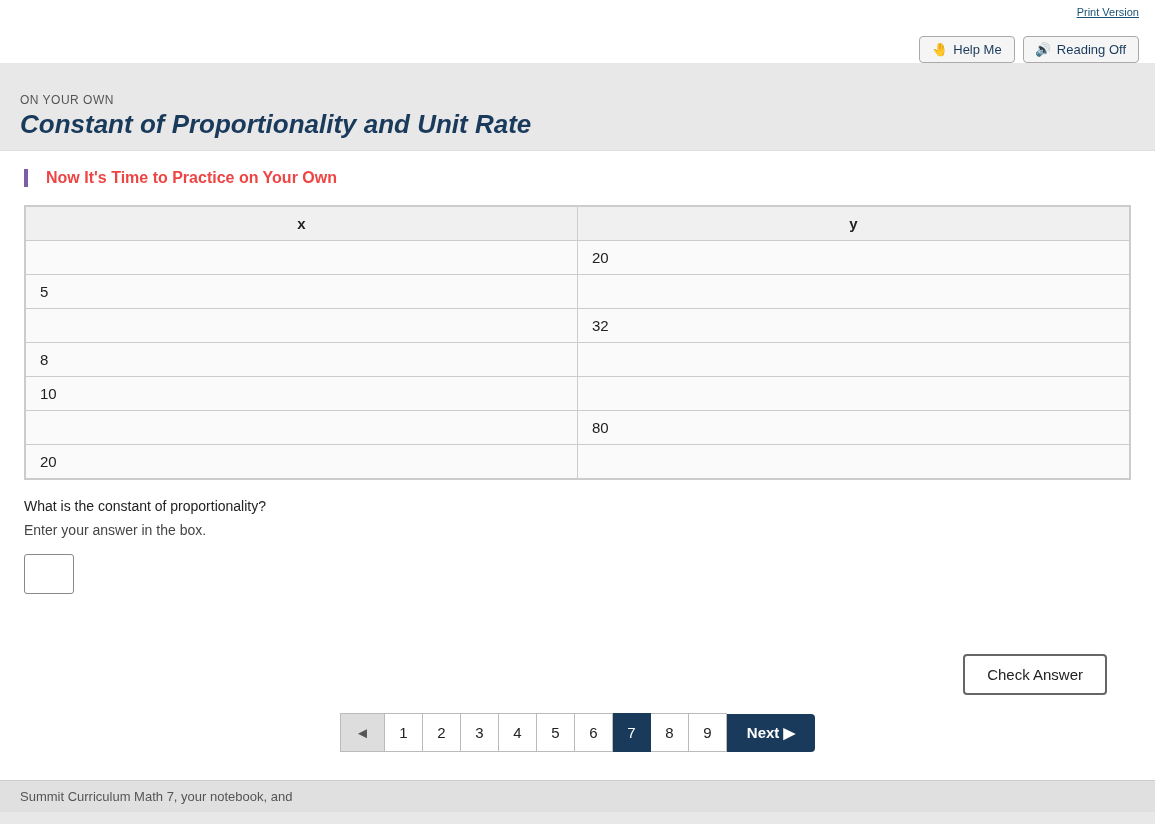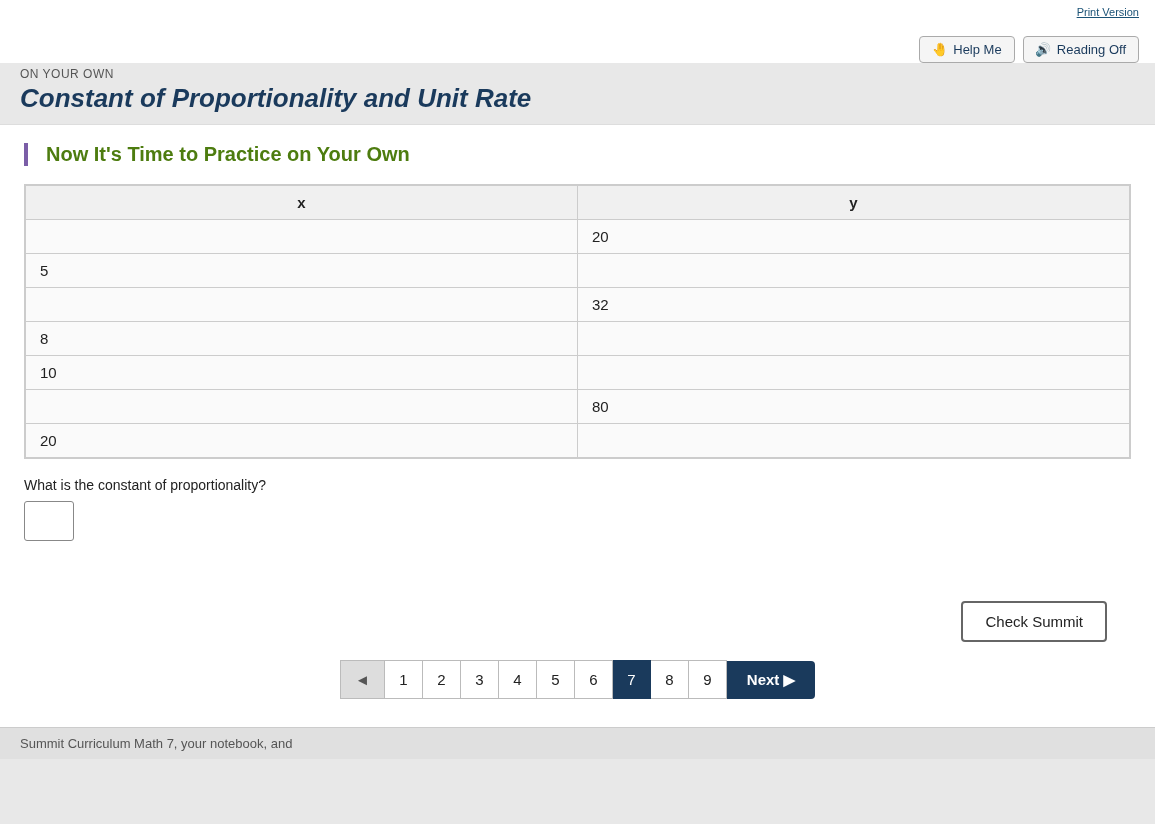--- a/index.html
+++ b/index.html
@@ -31,21 +31,21 @@
       padding: 5px 12px;
       border: 1px solid #aaa;
       border-radius: 4px;
       background: #f5f5f5;
       font-size: 13px;
       cursor: pointer;
       color: #1a3a5c;
       font-weight: 500;
     }
     .header-section {
-      padding: 4px 20px 10px 20px;
+      padding: 30px 20px 10px 20px;
       border-bottom: 1px solid #ddd;
     }
     .on-your-own {
       font-size: 12px;
       color: #555;
       text-transform: uppercase;
       letter-spacing: 0.5px;
       margin-bottom: 2px;
     }
     .page-title {
@@ -57,23 +57,23 @@
     .content-area {
       padding: 18px 24px;
       background: #fff;
     }
     .left-border-section {
       border-left: 4px solid #7b5ea7;
       padding-left: 18px;
       margin-bottom: 18px;
     }
     .practice-title {
-      font-size: 20px;
-      font-weight: bold;
-      color: #4d7c0f;
+      font-size: 16px;
+      font-weight: bold;
+      color: #ef4444;
       margin-bottom: 0;
     }
     .table-container {
       margin: 18px 0 18px 0;
       border: 1px solid #ccc;
       width: 100%;
     }
     table {
       width: 100%;
       border-collapse: collapse;
@@ -250,23 +250,24 @@
         </tr>
         <tr>
           <td>20</td>
           <td></td>
         </tr>
       </tbody>
     </table>
   </div>
 
   <div class="question-text">What is the constant of proportionality?</div>
+  <div class="instruction-text">Enter your answer in the box.</div>
   <input class="answer-box" type="text" style="">
 
-  <button class="check-answer-btn">Check Summit</button>
+  <button class="check-answer-btn">Check Answer</button>
 
   <div class="pagination-bar">
     <button class="page-arrow">◄</button>
     <button class="page-num">1</button>
     <button class="page-num">2</button>
     <button class="page-num">3</button>
     <button class="page-num">4</button>
     <button class="page-num">5</button>
     <button class="page-num">6</button>
     <button class="page-num active">7</button>

